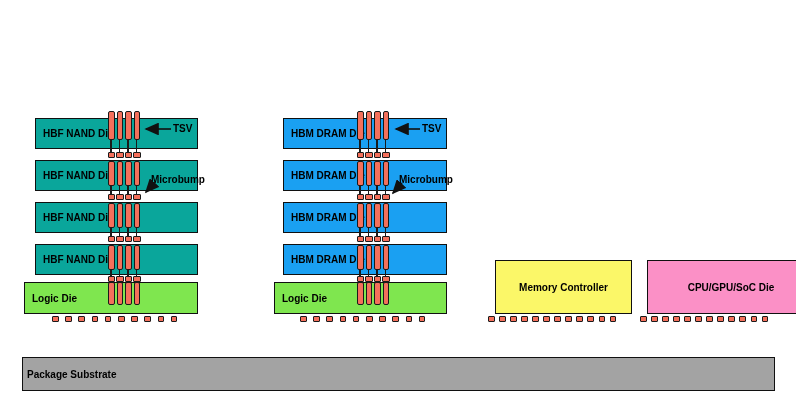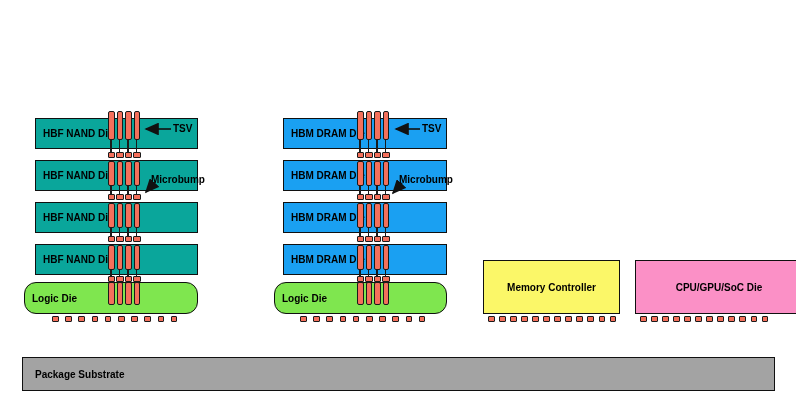--- a/index.html
+++ b/index.html
@@ -12,34 +12,34 @@
   #canvas{position:relative;width:796px;height:420px;background:#fff;overflow:hidden;}
 
   .title{position:absolute;left:165px;top:38px;width:400px;text-align:center;
          font-weight:bold;font-size:14px;line-height:19px;}
 
   .die{position:absolute;box-sizing:border-box;border:1px solid #101010;
        display:flex;align-items:center;font-weight:bold;font-size:10px;}
   .die .lbl{padding-left:7px;white-space:nowrap;}
   .hbf{background:var(--teal);left:35px;width:163px;height:31px;}
   .hbm{background:var(--blue);left:283px;width:164px;height:31px;}
-  .logic{background:var(--lgreen);top:282px;height:32px;border-radius:12px;}
+  .logic{background:var(--lgreen);top:282px;height:32px;}
   .logic.l1{left:24px;width:174px;}
   .logic.l2{left:274px;width:173px;}
   .bigdie{position:absolute;top:260px;height:54px;box-sizing:border-box;border:1px solid #101010;
-          display:flex;align-items:center;justify-content:center;font-weight:bold;font-size:10px;}
+          display:flex;align-items:center;justify-content:center;font-weight:bold;font-size:10px;margin-left:12px;}
   .mc{background:var(--yellow);left:483px;width:137px;}
   .cpu{background:var(--pink);left:635px;width:168px;}
 
   .band{position:absolute;left:22px;width:753px;height:34px;box-sizing:border-box;
         border:1px solid #101010;display:flex;align-items:center;font-weight:bold;font-size:10px;}
   .interposer{top:323px;background:var(--orange);}
   .interposer .lbl{padding-left:14px;}
   .substrate{top:357px;background:var(--gray);}
-  .substrate .lbl{padding-left:12px;}
+  .substrate .lbl{padding-left:4px;}
 
   .ann{position:absolute;font-weight:bold;font-size:10px;white-space:nowrap;}
 
   .bar{position:absolute;background:var(--salmon);border:1px solid #1a1a1a;
        border-radius:2px;box-sizing:border-box;}
   .pin{position:absolute;background:#1a1a1a;}
   .ubump,.c4bump{position:absolute;background:var(--salmon);border:1px solid #1a1a1a;
        border-radius:1px;box-sizing:border-box;}
 
   #arrow-layer{position:absolute;left:0;top:0;pointer-events:none;}

